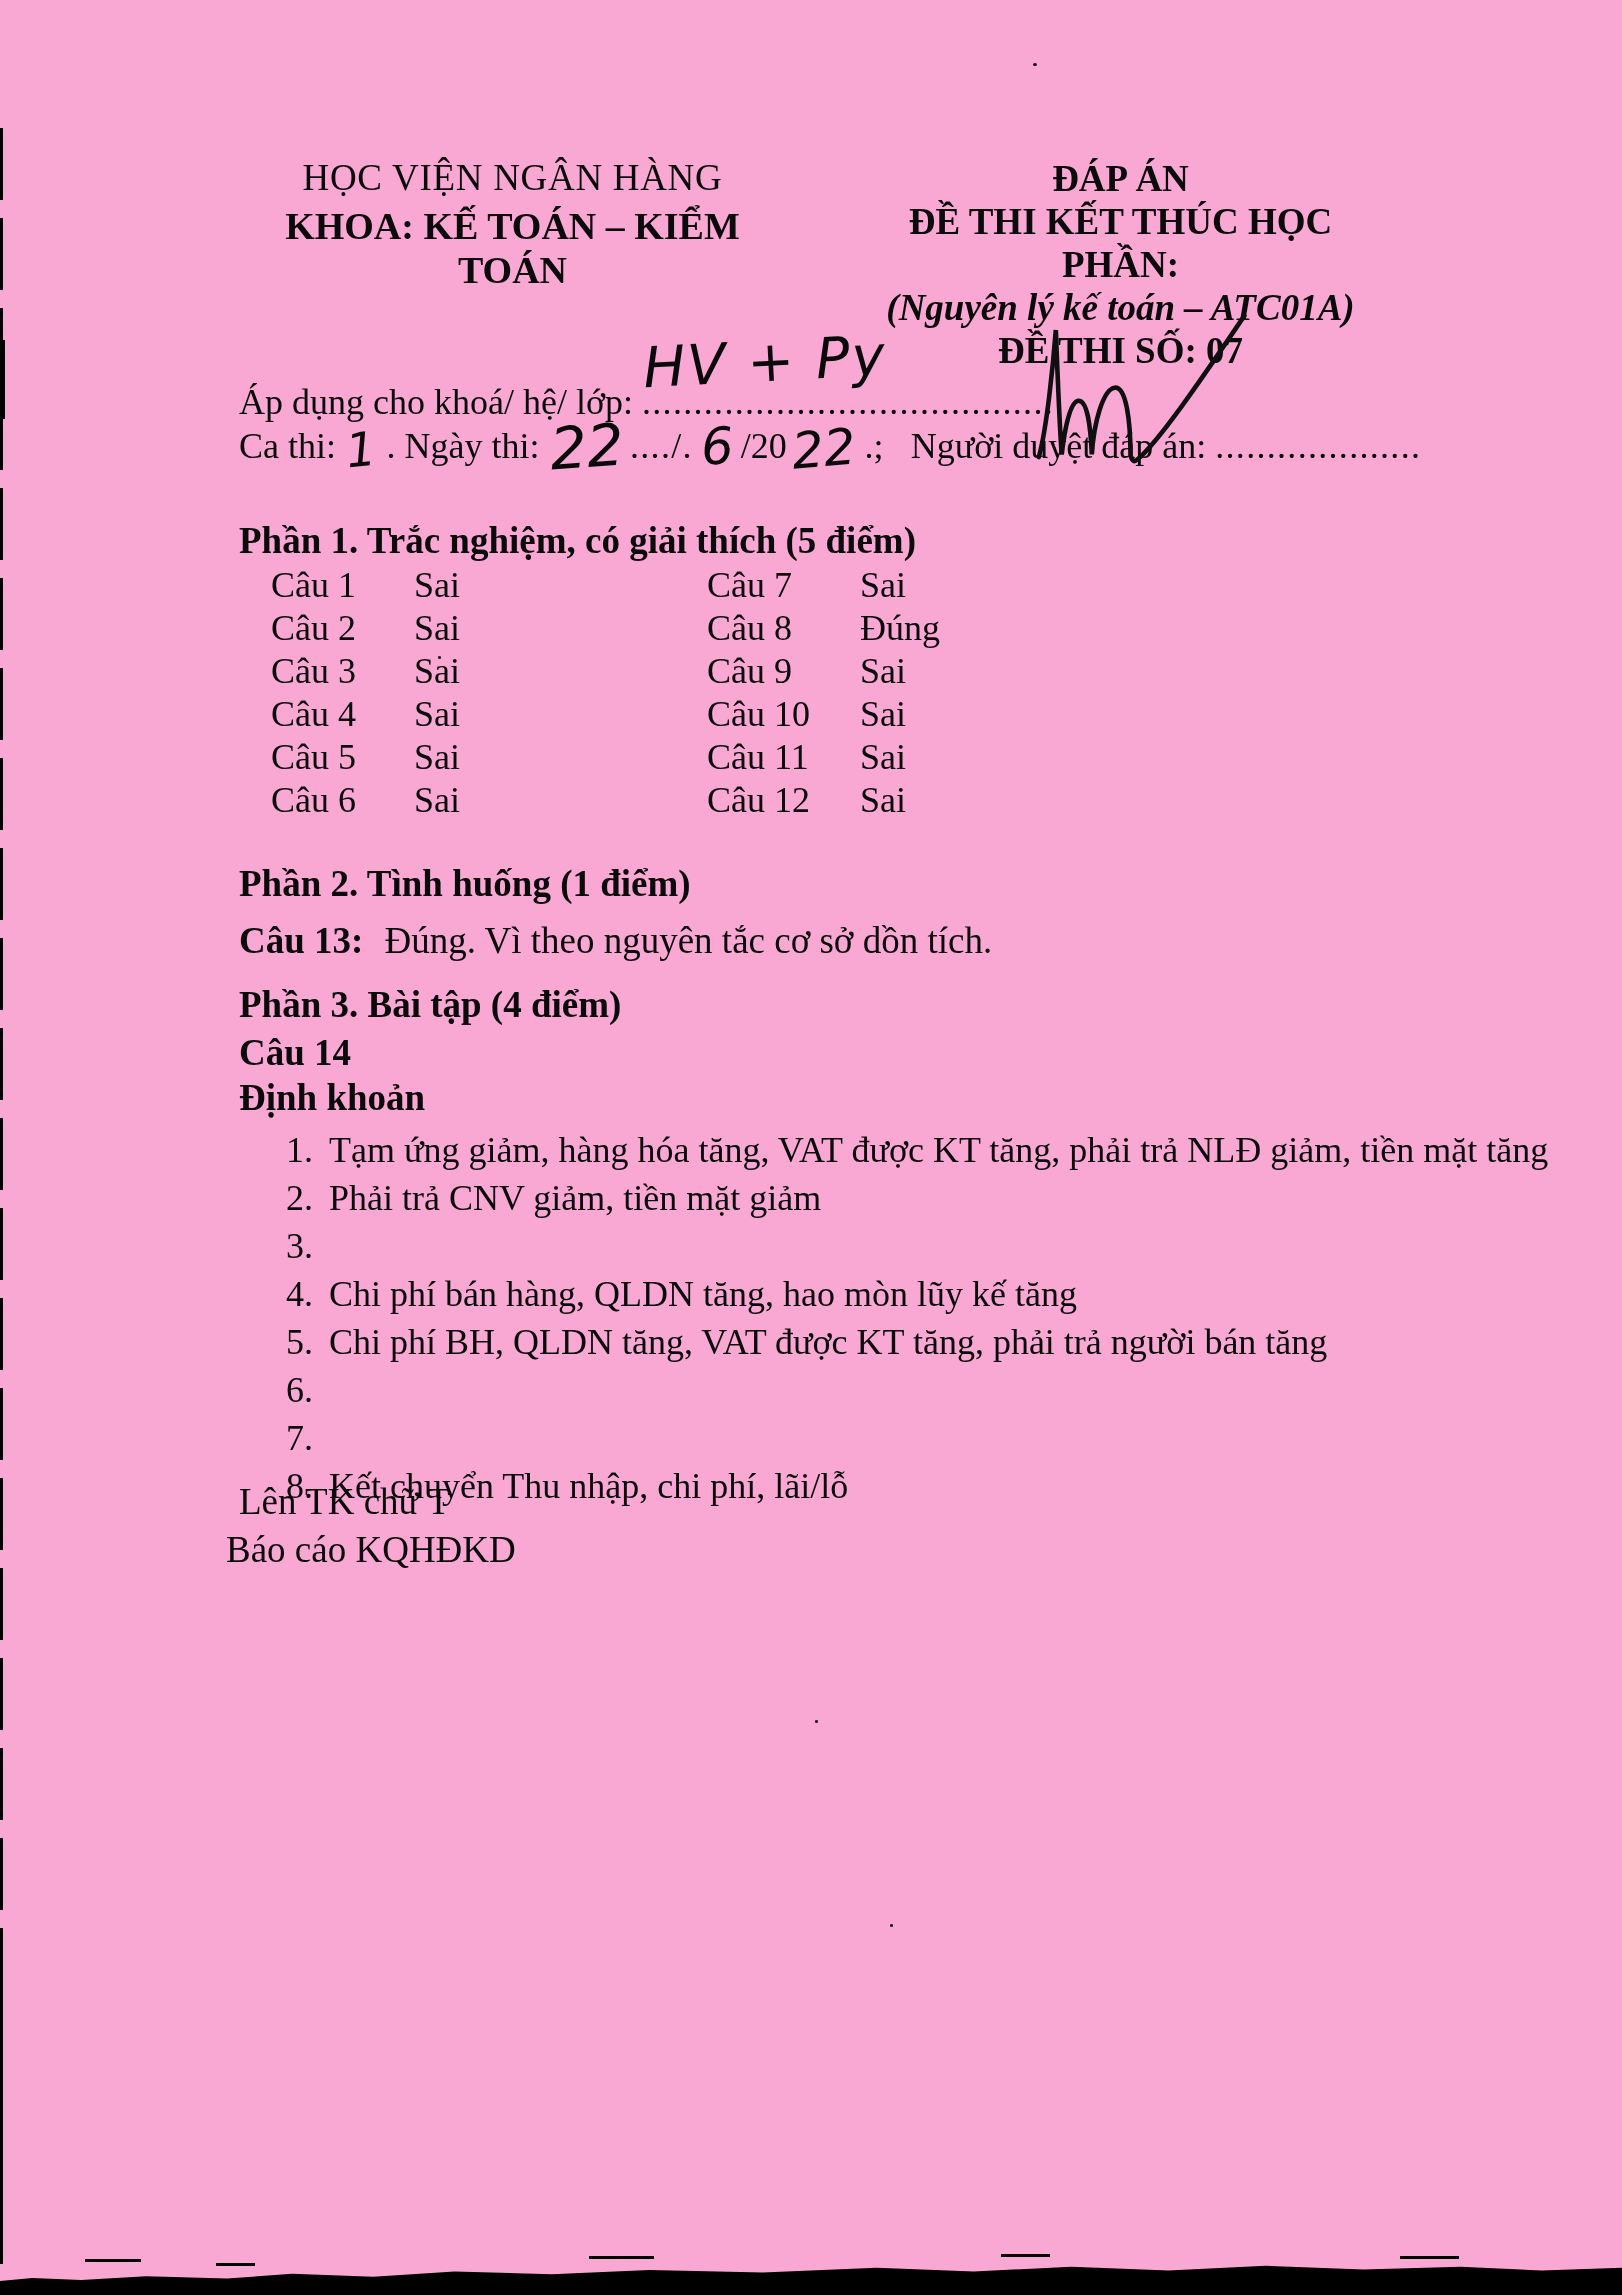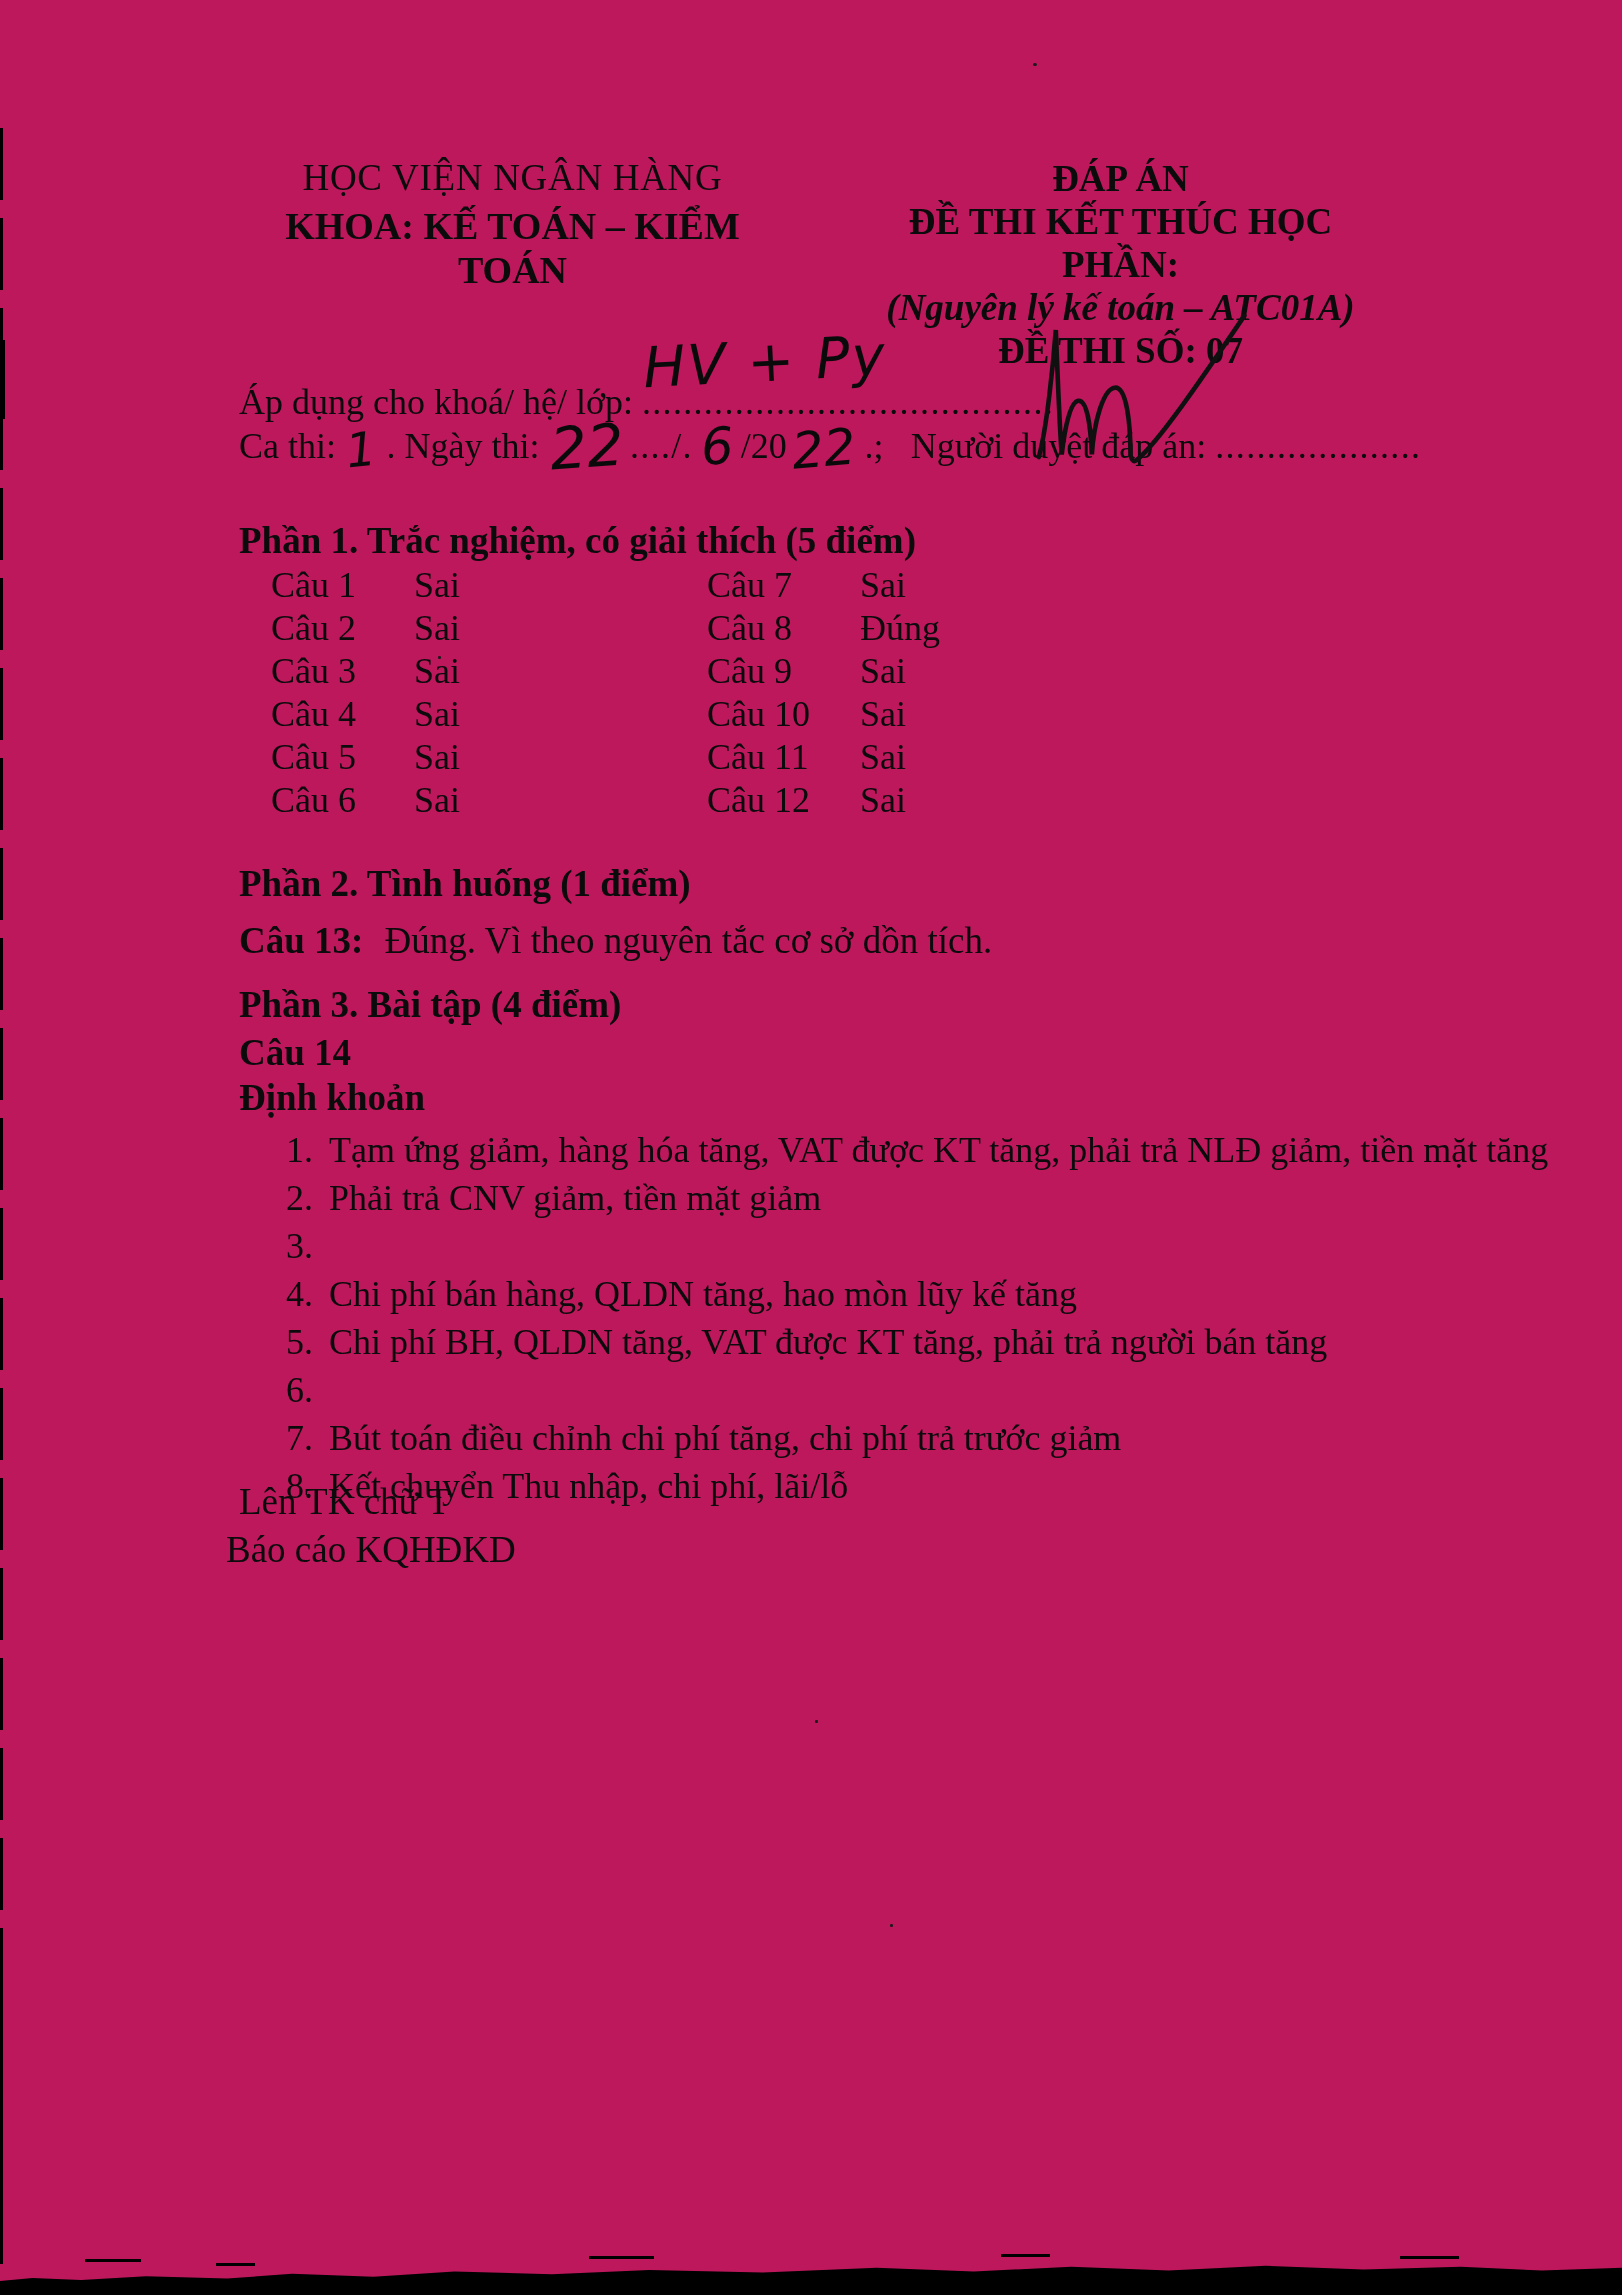--- a/index.html
+++ b/index.html
@@ -1,17 +1,17 @@
 <!DOCTYPE html>
 <html style="font-size:10.5px"><head>
 <meta charset="utf-8">
 <style>
   html,body { margin:0; padding:0; background:#e8e8e8; }
   .page {
-    position:relative; width:1623px; height:2295px; background:#be185d;
+    position:relative; width:1623px; height:2295px; background:#f9a8d4;
     font-family:"Liberation Serif", serif; color:#0b0b0b; overflow:hidden;
   }
   .abs { position:absolute; }
   .center { text-align:center; }
   .b { font-weight:bold; }
   .i { font-style:italic; }
 
   .hdr-left { left:251px; top:156px; width:523px; }
   .hdr-left .l1 { font-size:37px; letter-spacing:0.7px; }
   .hdr-left .l2 { font-size:38px; font-weight:bold; margin-top:5.2px; }
@@ -170,21 +170,20 @@
     </div>
     <div class="dk-item">
       <span class="num">5.</span>
       <span>Chi phí BH, QLDN tăng, VAT được KT tăng, phải trả người bán tăng</span>
     </div>
     <div class="dk-item">
       <span class="num">6.</span>
     </div>
     <div class="dk-item">
       <span class="num">7.</span>
-      <span>Bút toán điều chỉnh chi phí tăng, chi phí trả trước giảm</span>
     </div>
     <div class="dk-item">
       <span class="num">8.</span>
       <span>Kết chuyển Thu nhập, chi phí, lãi/lỗ</span>
     </div>
   </div>
 
   <div class="abs body-text" style="left:239px; top:1480px;">Lên TK chữ T</div>
   <div class="abs body-text" style="left:226px; top:1528px;">Báo cáo KQHĐKD</div>
 

